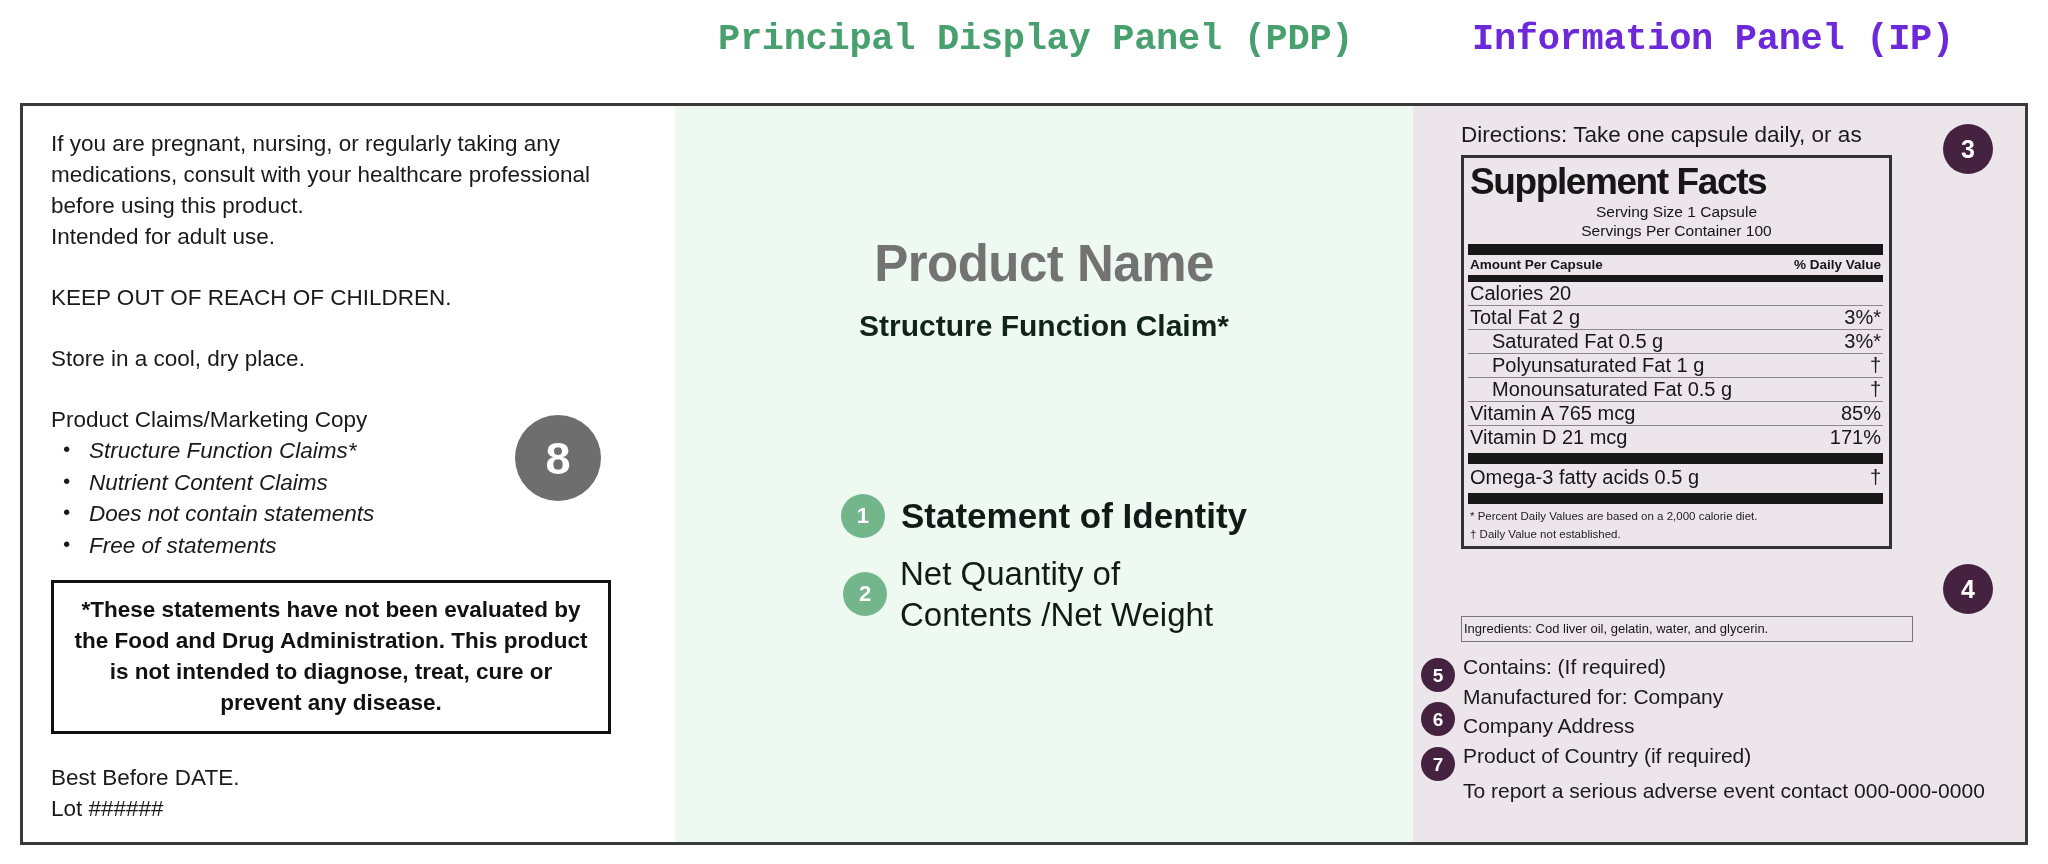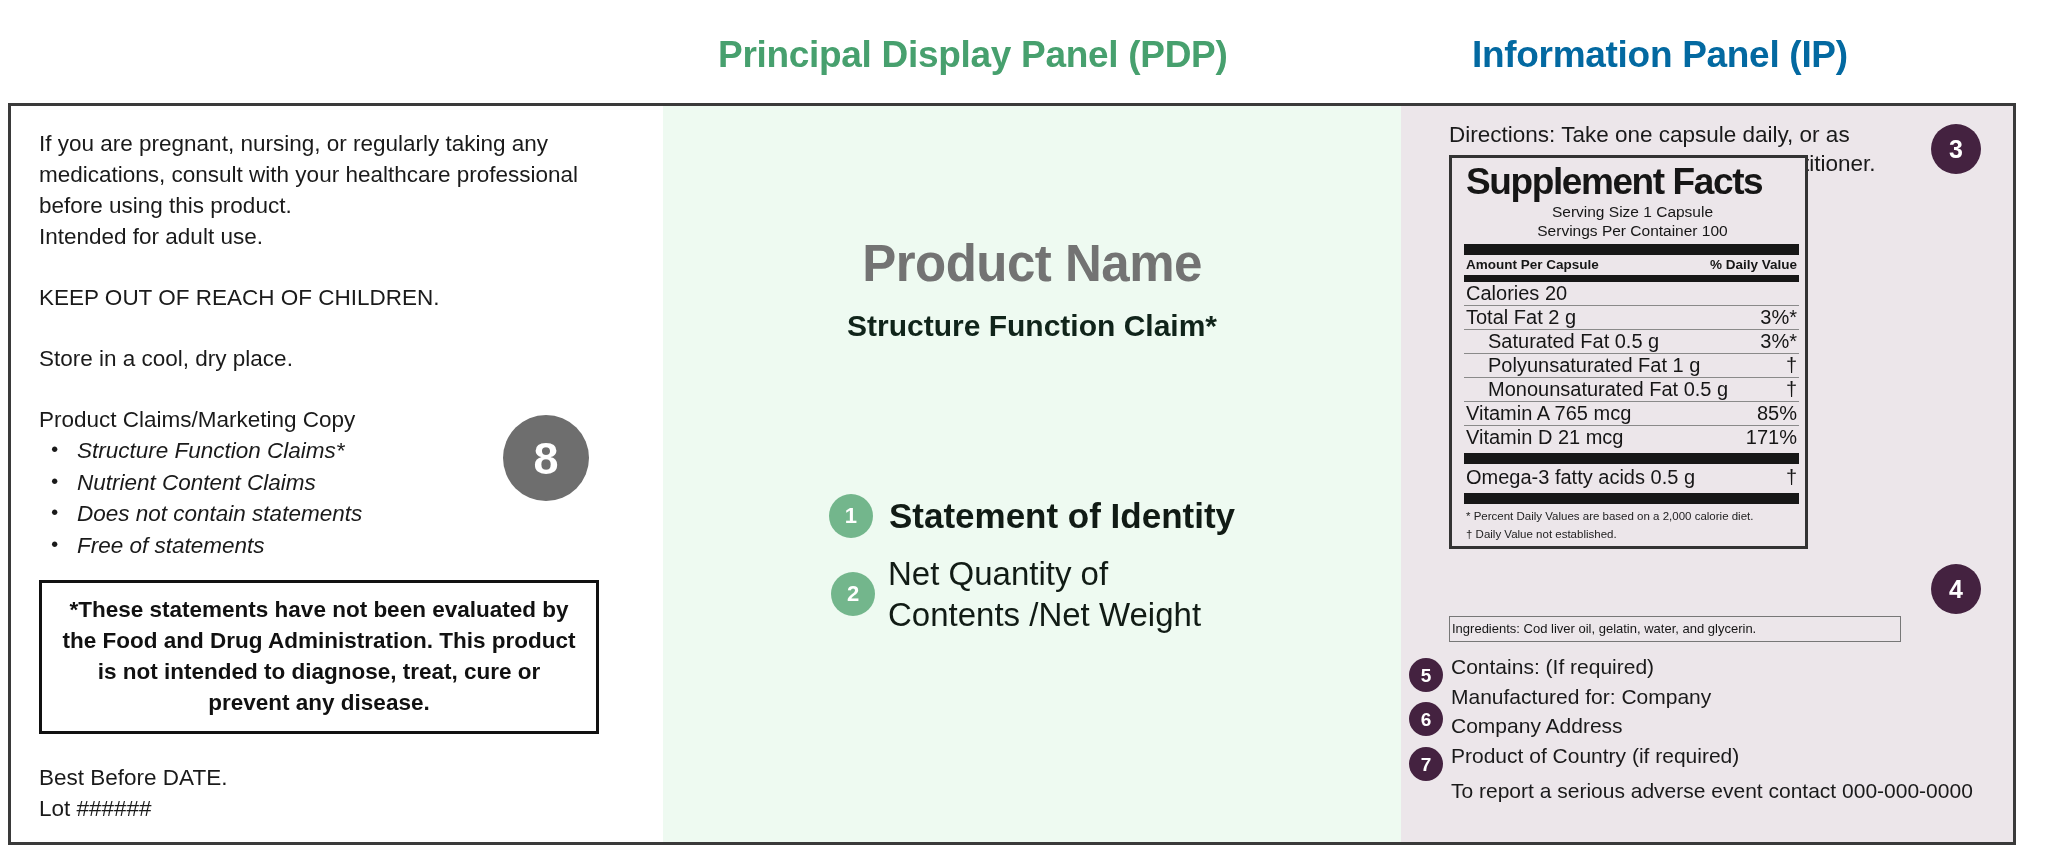--- a/index.html
+++ b/index.html
@@ -11,46 +11,47 @@
     width: 2048px;
     height: 864px;
     font-family: "Liberation Sans", sans-serif;
     position: relative;
     overflow: hidden;
   }
 
   
   .headers {
     position: absolute;
-    top: 16px;
+    top: 0;
     left: 0;
     width: 1944px;
     height: 103px;
+    font-family: Liberation Mono, monospace;
   }
   .hdr {
     position: absolute;
     font-weight: bold;
     font-size: 37px;
     letter-spacing: -0.3px;
     white-space: nowrap;
     top: 18px;
   }
   .hdr-pdp {
     left: 718px;
     color: #47a06e;
   }
   .hdr-ip {
     left: 1472px;
-    color: #0369a1;
+    color: #6d28d9;
   }
 
   
   .label-frame {
     position: absolute;
-    left: 8px;
+    left: 20px;
     top: 103px;
     width: 2008px;
     height: 742px;
     border: 3px solid #3a3a3a;
     box-sizing: border-box;
     display: flex;
     background: #ffffff;
   }
 
   
@@ -174,25 +175,25 @@
     line-height: 29px;
     color: #1a1a1a;
     width: 500px;
   }
 
   
   .sf-box {
     position: absolute;
     left: 48px;
     top: 49px;
-    width: 359px;
+    width: 431px;
     border: 3px solid #333;
     background: #ece6ea;
     box-sizing: border-box;
-    padding: 3px 6px 5px 12px;
+    padding: 3px 6px 5px 4px;
     font-family: "Liberation Sans", sans-serif;
     color: #161616;
   }
   .sf-title {
     font-size: 37px;
     font-weight: bold;
     letter-spacing: -1.4px;
     line-height: 41px;
     margin: 0 0 1px 2px;
   }

